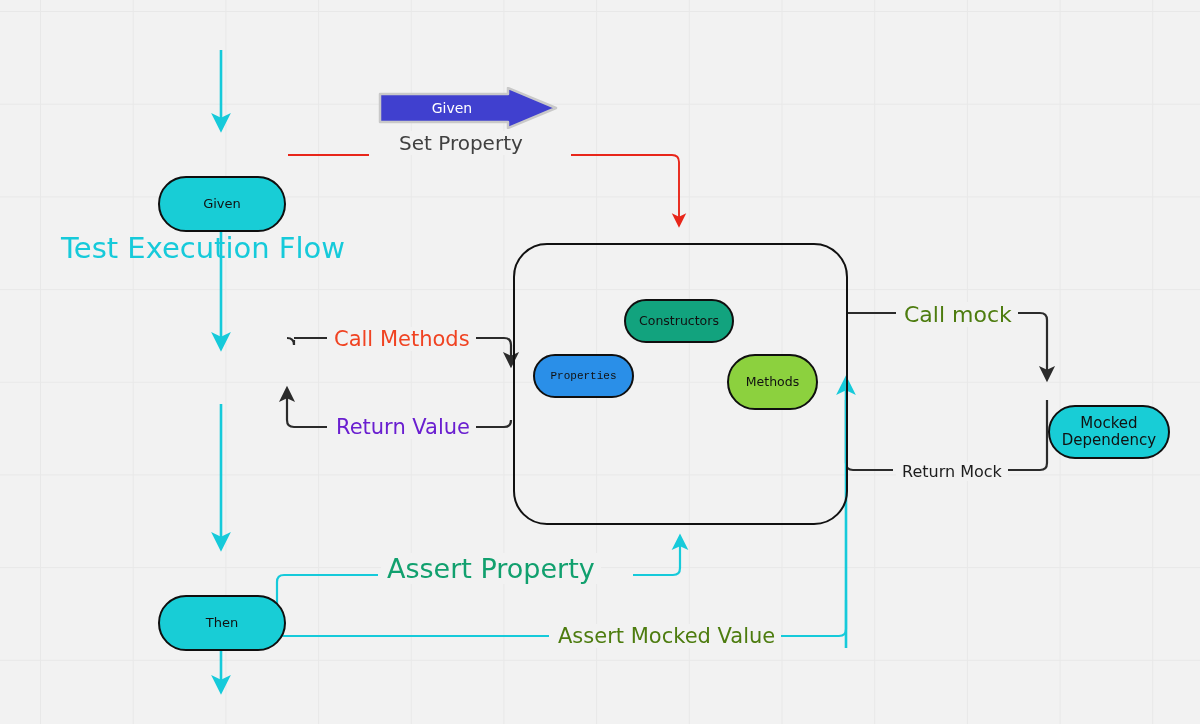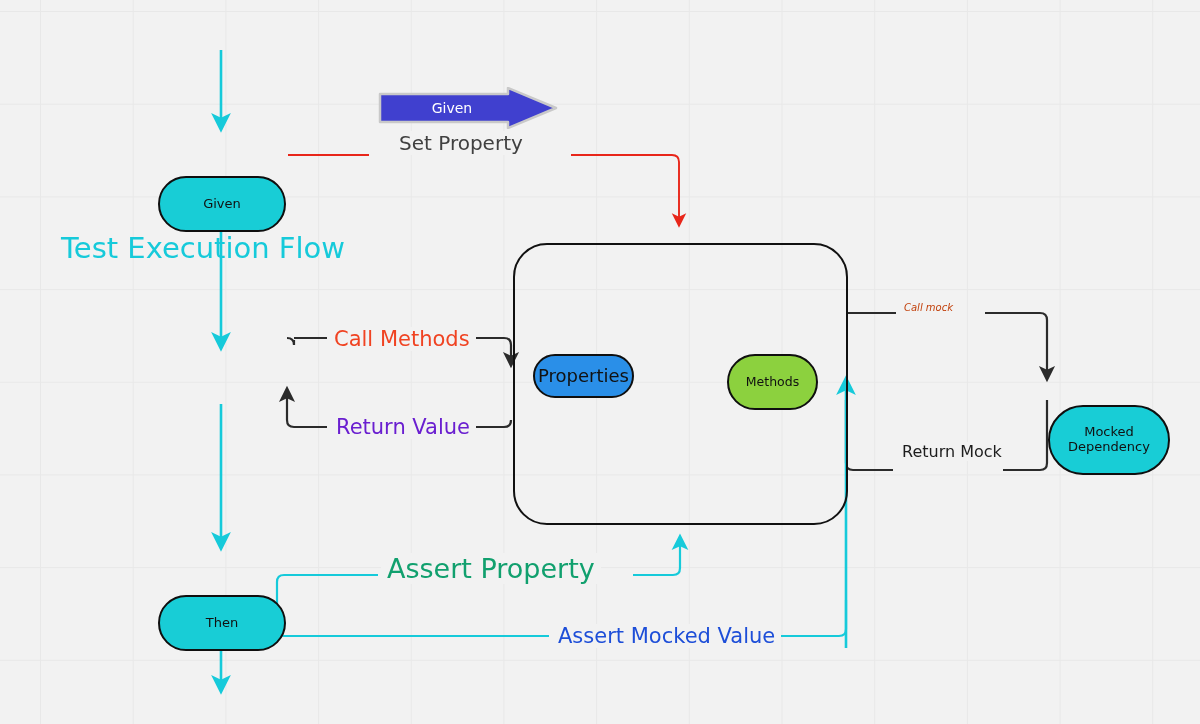--- a/index.html
+++ b/index.html
@@ -36,22 +36,22 @@
   }
   .stadium{border-radius:999px;}
 
   .gwt{ width:128px;height:56px;border-radius:999px;
         background:#18cdd6;font-size:13px;}
   #node-given{ left:158px; top:128px; }
   #node-when { left:158px; top:347px; }
   #node-then { left:158px; top:547px; }
 
   #node-mocked{
-    left:1048px; top:357px; width:122px; height:70px;
-    background:#18cdd6; font-size:13px; border-radius:999px;
+    left:1048px; top:357px; width:122px; height:54px;
+    background:#18cdd6; font-size:15px; border-radius:999px;
   }
 
   
   #sut-box{
     position:absolute;
     left:513px; top:243px;
     width:331px; height:278px;
     border:2.5px solid #111;
     border-radius:34px;
     background:transparent;
@@ -63,42 +63,42 @@
     text-align:center;
     font-size:19px; font-weight:bold; color:#111;
     z-index:4;
   }
   #node-constructors{
     left:624px; top:251px; width:110px; height:44px;
     background:#12a37e; font-size:12.5px; border-radius:999px;
   }
   #node-properties{
     left:533px; top:306px; width:101px; height:44px;
-    background:#2a8fe8; font-size:18px; border-radius:999px;
+    background:#2a8fe8; font-size:11px; border-radius:999px;font-family:Liberation Mono, monospace;
   }
   #node-methods{
     left:727px; top:306px; width:91px; height:56px;
     background:#8cd13e; font-size:12.5px; border-radius:999px;
   }
 
   
   .elabel{
     position:absolute;
     z-index:6;
     white-space:nowrap;
     background:#f2f2f2;
     padding:0 6px;
   }
   #lbl-set-property{ left:374px; top:131px; font-size:20px; color:#404040;margin-left:19px; }
   #lbl-call-methods{ left:328px; top:327px; font-size:21px; color:#f04322; }
   #lbl-return-value{ left:330px; top:415px; font-size:21px; color:#6a1fd0; }
   #lbl-assert-property{ left:381px; top:553px; font-size:27px; color:#11a06e;text-align:center; }
-  #lbl-assert-mocked{ left:552px; top:624px; font-size:21px; color:#1d4ed8; }
-  #lbl-call-mock{ left:898px; top:302px; font-size:10px; color:#c2410c;font-style:italic; }
-  #lbl-return-mock{ left:896px; top:442px; font-size:16px; color:#1d1d1d; }
+  #lbl-assert-mocked{ left:552px; top:624px; font-size:21px; color:#4d7c0f; }
+  #lbl-call-mock{ left:898px; top:302px; font-size:22px; color:#4d7c0f; }
+  #lbl-return-mock{ left:896px; top:462px; font-size:16px; color:#1d1d1d; }
 
   
   #title{
     position:absolute;
     left:18px; top:231px;
     font-size:29px;
     color:#16cada;
     z-index:6;
     white-space:nowrap;
     margin-left:43px;
@@ -174,20 +174,23 @@
   <div class="elabel" id="lbl-set-property">Set Property</div>
   <div class="elabel" id="lbl-return-value">Return Value</div>
   <div class="elabel" id="lbl-call-methods">Call Methods</div>
   <div class="elabel" id="lbl-call-mock">Call mock</div>
   <div class="elabel" id="lbl-return-mock">Return Mock</div>
   <div class="elabel" id="lbl-assert-property">Assert Property</div>
   <div class="elabel" id="lbl-assert-mocked">Assert Mocked Value</div>
 
   <div id="sut-box"></div>
 
+  <div class="node stadium" id="node-constructors">
+    <span>Constructors</span>
+  </div>
   <div class="node stadium" id="node-properties">
     <span>Properties</span>
   </div>
   <div class="node stadium" id="node-methods">
     <span>Methods</span>
   </div>
 
   <div class="node stadium gwt" id="node-given">
     <span>Given</span>
   </div>

